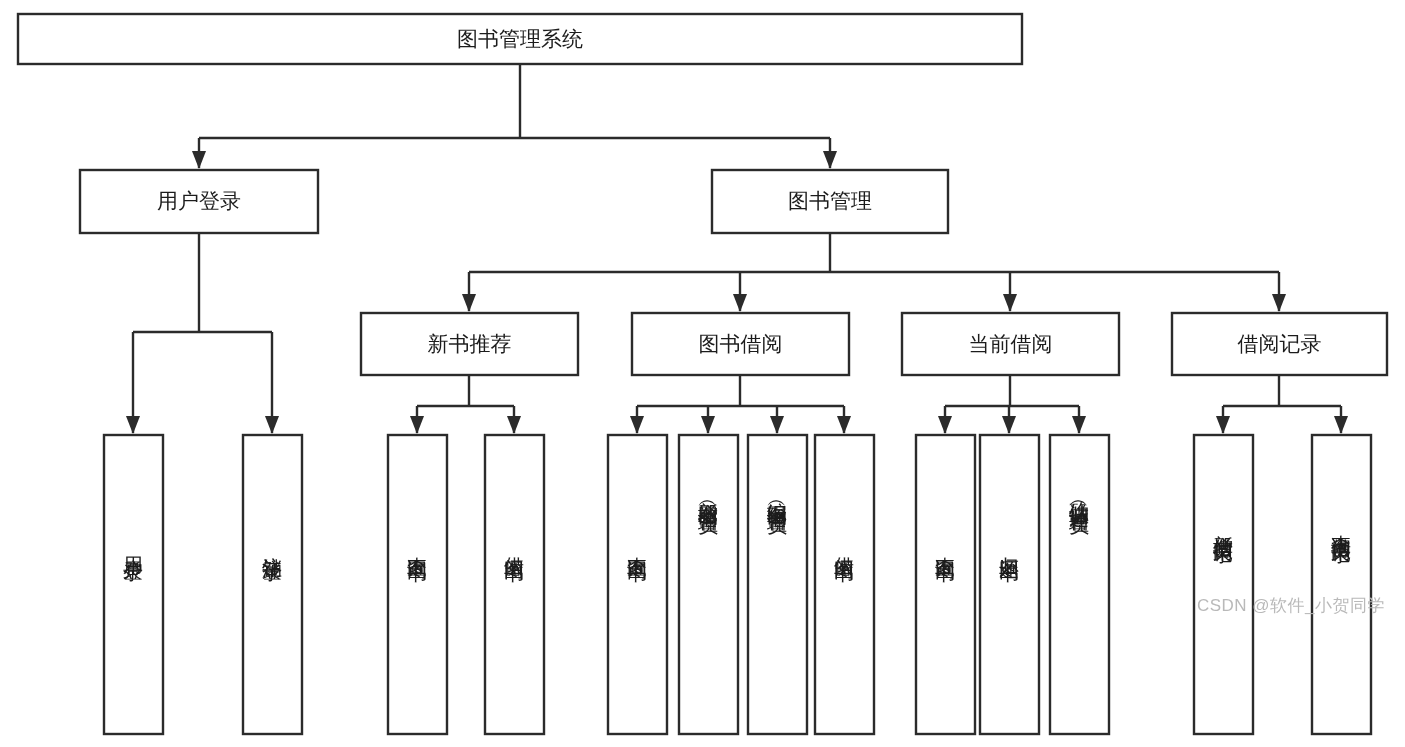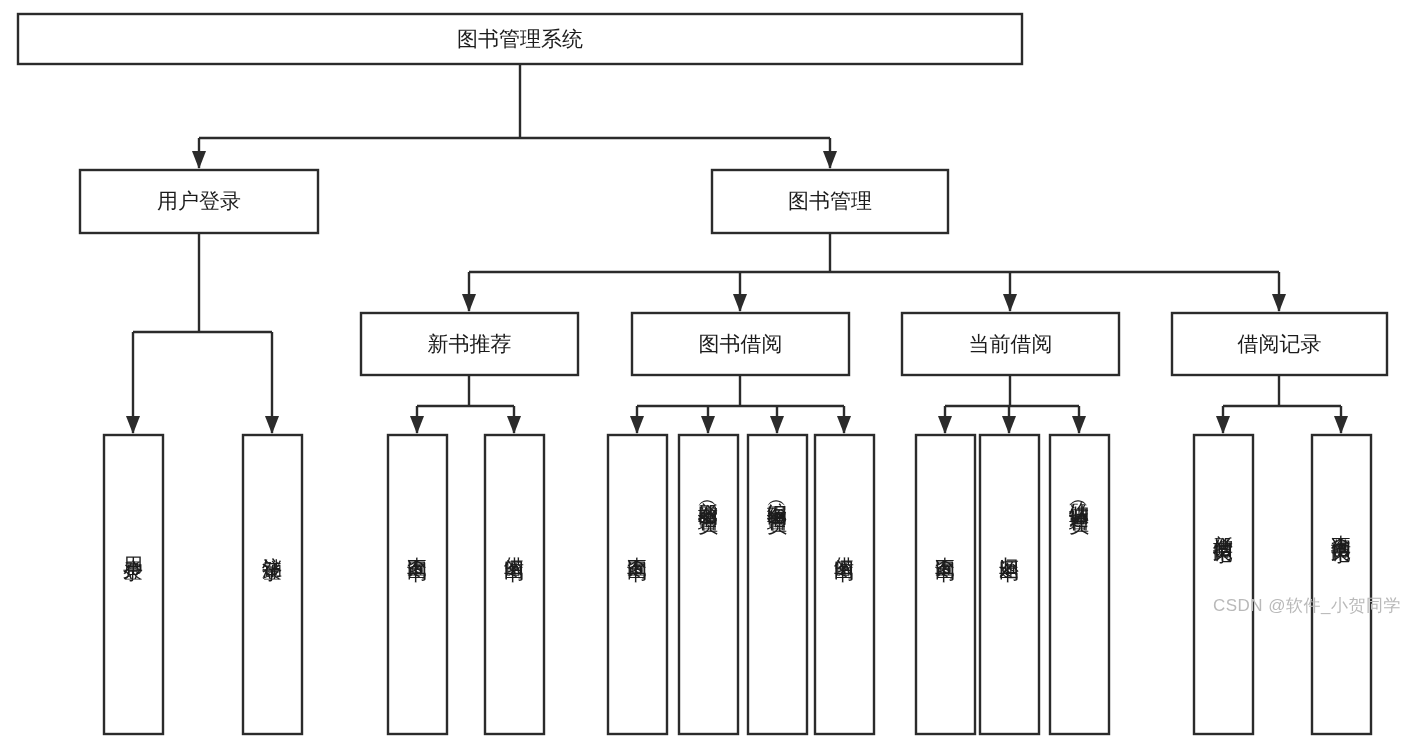--- a/index.html
+++ b/index.html
@@ -65,21 +65,21 @@
     text-orientation: upright;
     font-size: 20px;
     line-height: 1;
     letter-spacing: 2px;
     color: #1c1c1c;
     white-space: nowrap;
     text-align: left;
   }
   .watermark {
     position: absolute;
-    right: 4px;
+    right: 20px;
     bottom: 4px;
     font-family: "Liberation Sans", "DejaVu Sans", sans-serif;
     font-size: 17px;
     color: #b9b9b9;
     letter-spacing: 0.5px;
     white-space: nowrap;
   }
 </style>
 </head>
 <body>

